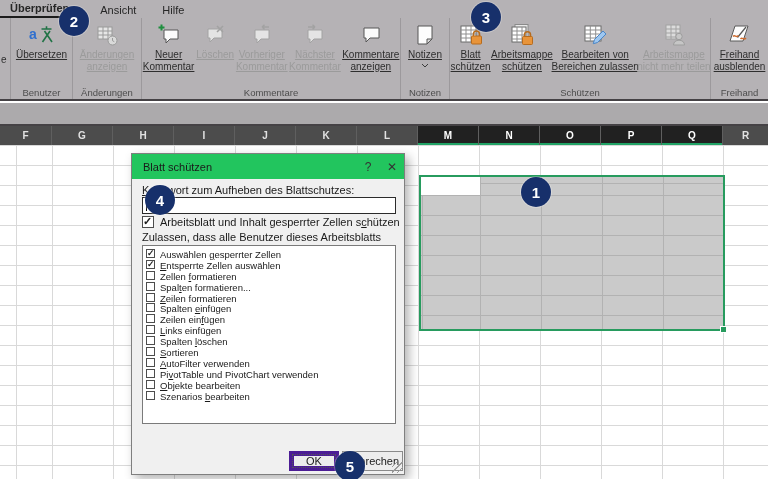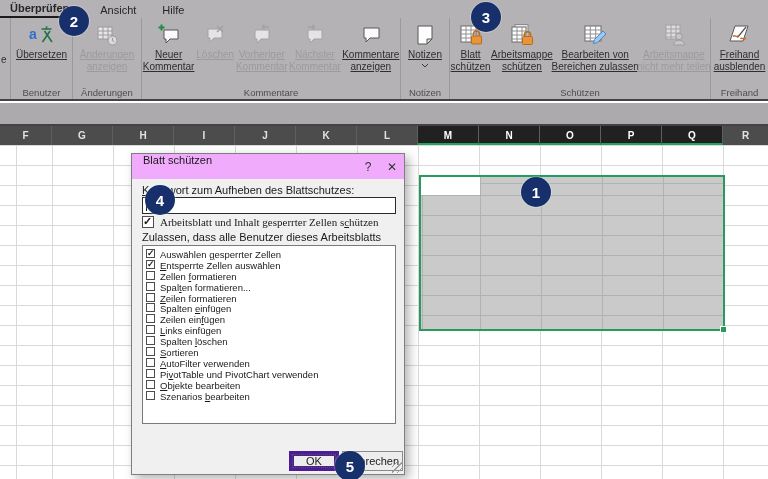--- a/index.html
+++ b/index.html
@@ -43,29 +43,29 @@
         background-image:repeating-linear-gradient(to right,#b2b2b2 0 1px,transparent 1px 61px),
                          repeating-linear-gradient(to bottom,#b2b2b2 0 1px,transparent 1px 20px);
         background-position:59px 0,0 18px;}
   .activecell{position:absolute;left:0;top:0;width:59px;height:18px;background:#ffffff;}
   .fillhandle{position:absolute;right:-4px;bottom:-4px;width:7px;height:7px;background:#279b5e;border:1px solid #fff;box-sizing:border-box;}
 
   
   .dialog{position:absolute;left:131px;top:153px;width:274px;height:322px;background:#f0f0f0;
           border:1px solid #7f7f7f;box-shadow:4px 4px 10px rgba(0,0,0,.3);box-sizing:border-box;z-index:10;
           font-size:11px;color:#1a1a1a;}
-  .dtitle{height:25px;background:#f0abfc;display:flex;align-items:flex-start;padding-left:11px;}
+  .dtitle{height:25px;background:#22c55e;display:flex;align-items:center;padding-left:11px;}
   .dtitle .t{flex:1;font-size:11px;}
   .dtb{width:24px;height:25px;display:flex;align-items:center;justify-content:center;font-size:12px;color:#333;}
   .dlabel-pass{position:absolute;left:10px;top:30px;}
   .dinput{position:absolute;left:10px;top:43px;width:254px;height:17px;background:#fff;border:1px solid #2b2b2b;box-sizing:border-box;}
   .caret{position:absolute;left:3px;top:2px;width:1px;height:11px;background:#000;}
   .checkbox{width:12px;height:12px;background:#fff;border:1px solid #4d4d4d;box-sizing:border-box;position:relative;flex:0 0 auto;}
   .checkbox.checked::after{content:"\2713";position:absolute;left:0;top:-2px;font-size:11px;font-weight:bold;color:#1f1f1f;}
-  .dcheckrow{position:absolute;left:10px;top:62px;display:flex;align-items:flex-start;gap:6px;font-family:Liberation Serif, serif;}
+  .dcheckrow{position:absolute;left:10px;top:62px;display:flex;align-items:flex-start;gap:6px;}
   .dlabel-allow{position:absolute;left:10px;top:77px;}
   .dlist{position:absolute;left:10px;top:91px;width:254px;height:179px;background:#fff;border:1px solid #7a7a7a;box-sizing:border-box;padding:3px 0 0 3px;overflow:hidden;}
   .ditem{display:flex;gap:5px;height:10.9px;font-size:9.5px;}
   .ditem .checkbox{width:9px;height:9px;}
   .ditem .checkbox.checked::after{font-size:9px;top:-2px;}
   .dbtn{position:absolute;top:297px;height:20px;background:#ededed;font-size:11px;color:#1a1a1a;
         display:flex;align-items:center;justify-content:center;box-sizing:border-box;}
   .dok{left:157px;width:50px;border:5px solid #4c1d95;outline:1px dotted #555;outline-offset:-4px;}
   .dcancel{left:210px;width:61px;border:1px solid #8a8a8a;}
   .grip{position:absolute;right:1px;bottom:1px;width:11px;height:11px;

